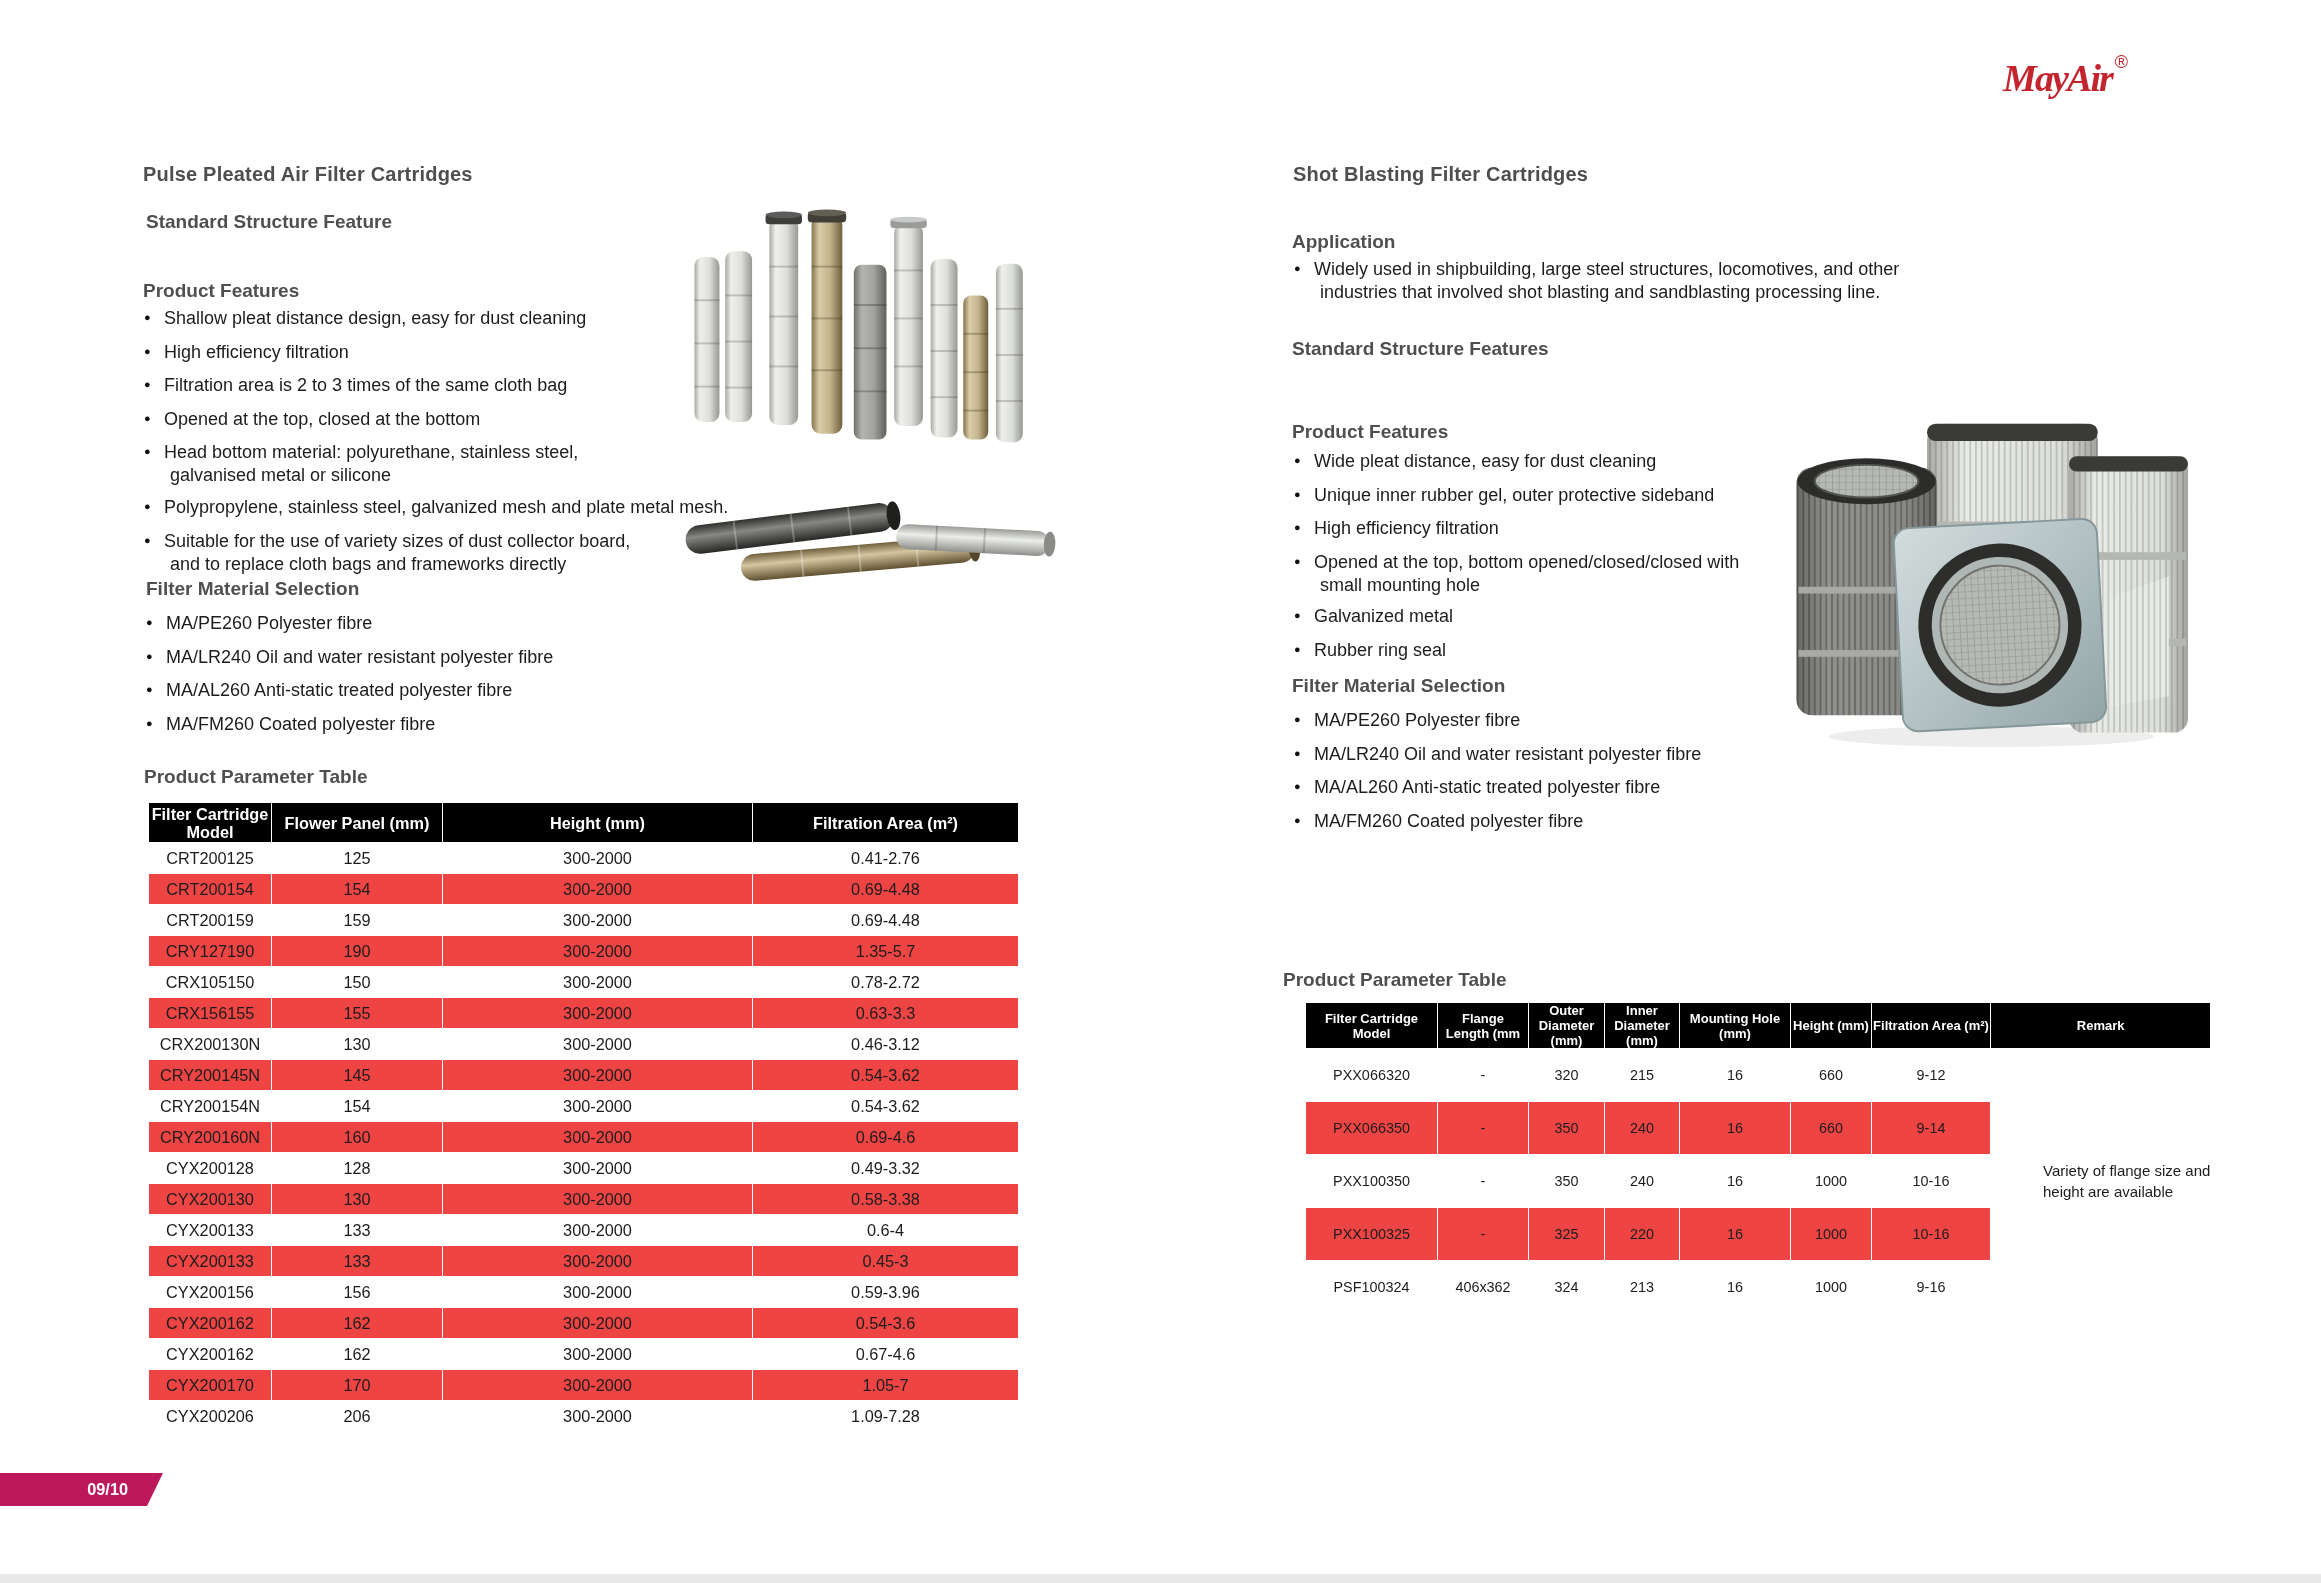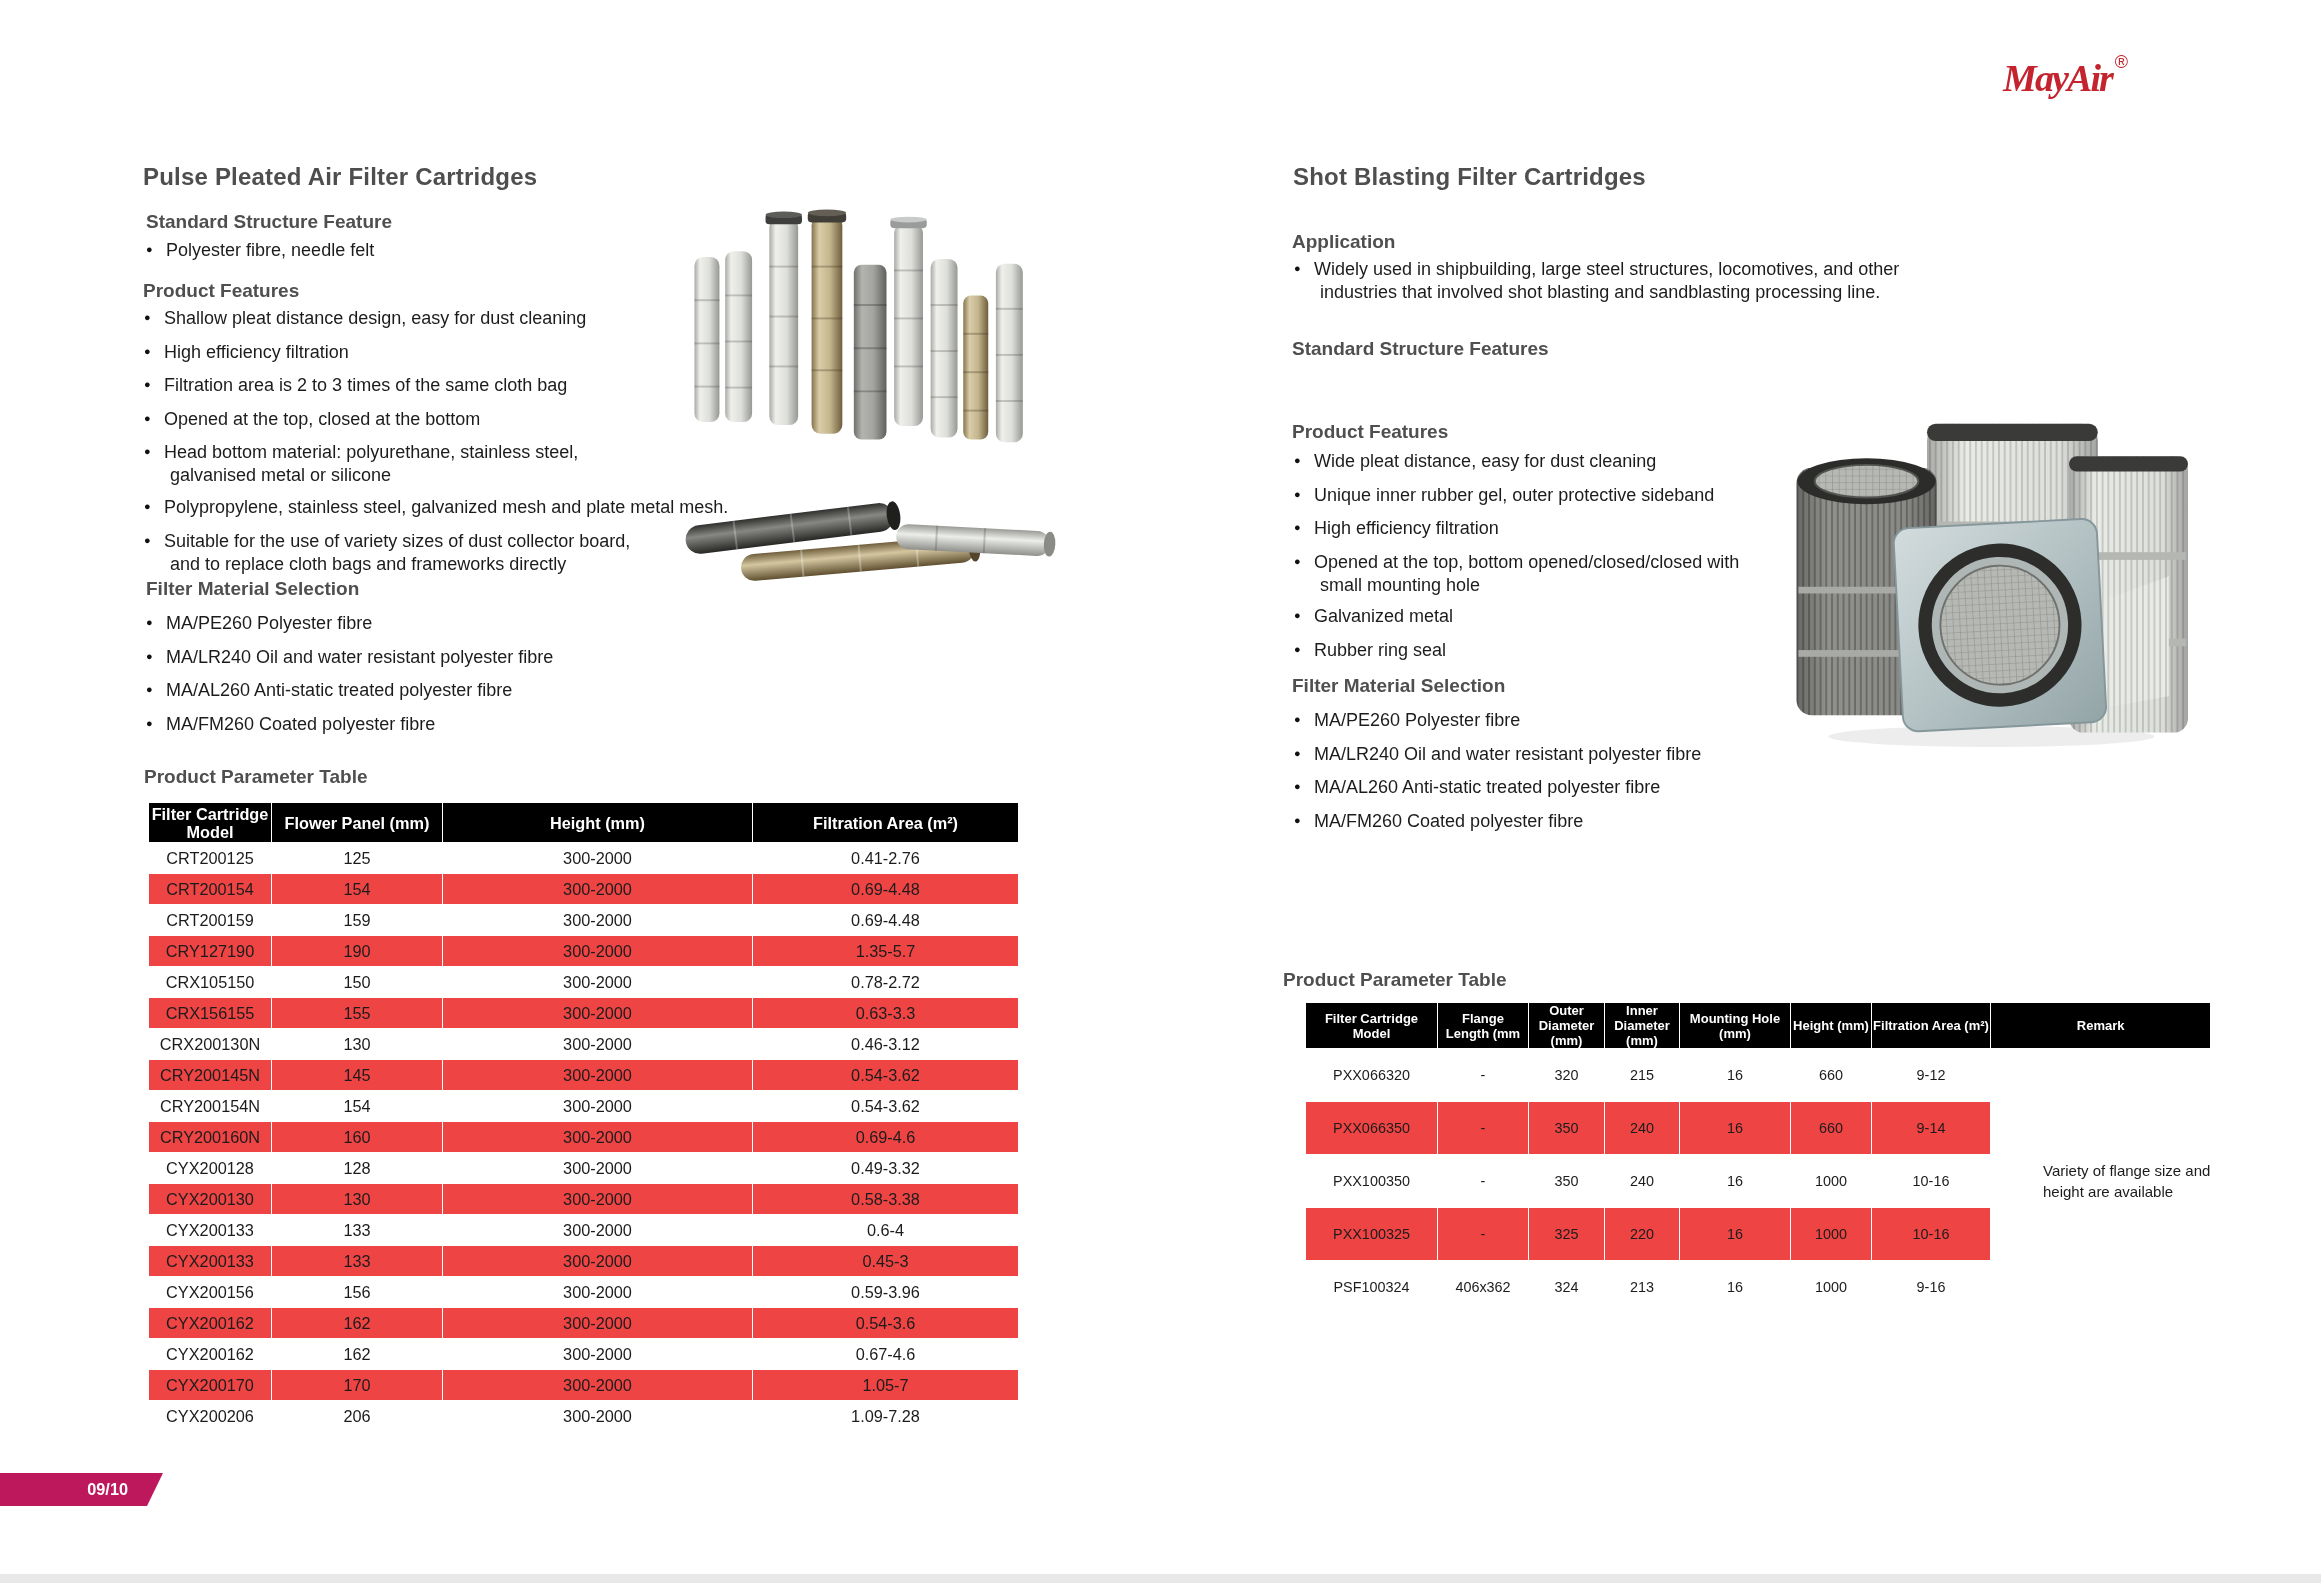--- a/index.html
+++ b/index.html
@@ -3,21 +3,21 @@
 <meta charset="utf-8">
 <title>Filter Cartridges Catalog Page</title>
 <style>
   html,body { margin:0; padding:0; background:#ffffff; }
   #page {
     position:relative; width:2321px; height:1583px; background:#ffffff;
     font-family:"Liberation Sans", sans-serif; overflow:hidden;
   }
   #page * { box-sizing:border-box; }
 
-  .title { position:absolute; margin:0; font-size:24px; font-weight:bold; color:#4e4e4e; letter-spacing:0.2px; }
+  .title { position:absolute; margin:0; font-size:20px; font-weight:bold; color:#4e4e4e; letter-spacing:0.2px; }
   .sec   { position:absolute; margin:0; font-size:19px; font-weight:bold; color:#4f4f4f; }
 
   .bullets { position:absolute; list-style:none; margin:0; padding:0; font-size:18px; color:#1c1c1c; }
   .bullets li { margin-bottom:10.6px; line-height:21px; white-space:pre-line; padding-left:26px; text-indent:-26px; }
   .bullets li::before { content:"\25CF"; font-size:11px; margin-right:13.4px; position:relative; top:-2.9px; color:#111; }
 
   table { position:absolute; border-collapse:separate; border-spacing:1.9px; table-layout:fixed; background:#ffffff; }
   th { background:#000000; color:#ffffff; font-weight:bold; vertical-align:middle; text-align:center; }
   td { background:#ffffff; color:#1c1c1c; text-align:center; vertical-align:middle; overflow:hidden; }
   tr.alt td { background:#ef4444; }
@@ -49,23 +49,20 @@
 
 <div id="page">
 
   <div class="logo">
     <span class="logo-text">MayAir</span><span class="logo-reg">®</span>
   </div>
 
   <h1 class="title" style="left:143px; top:163px;">Pulse Pleated Air Filter Cartridges</h1>
 
   <h2 class="sec" style="left:146px; top:211px;">Standard Structure Feature</h2>
-  <ul class="bullets" style="left:146px; top:240px; width:634px;">
-      <li>Polyester fibre, needle felt</li>
-    </ul>
 
   <h2 class="sec" style="left:143px; top:280px;">Product Features</h2>
   <ul class="bullets" style="left:144px; top:308px; width:672px;">
       <li>Shallow pleat distance design, easy for dust cleaning</li>
       <li>High efficiency filtration</li>
       <li>Filtration area is 2 to 3 times of the same cloth bag</li>
       <li>Opened at the top, closed at the bottom</li>
       <li>Head bottom material: polyurethane, stainless steel,
 galvanised metal or silicone</li>
       <li>Polypropylene, stainless steel, galvanized mesh and plate metal mesh.</li>

